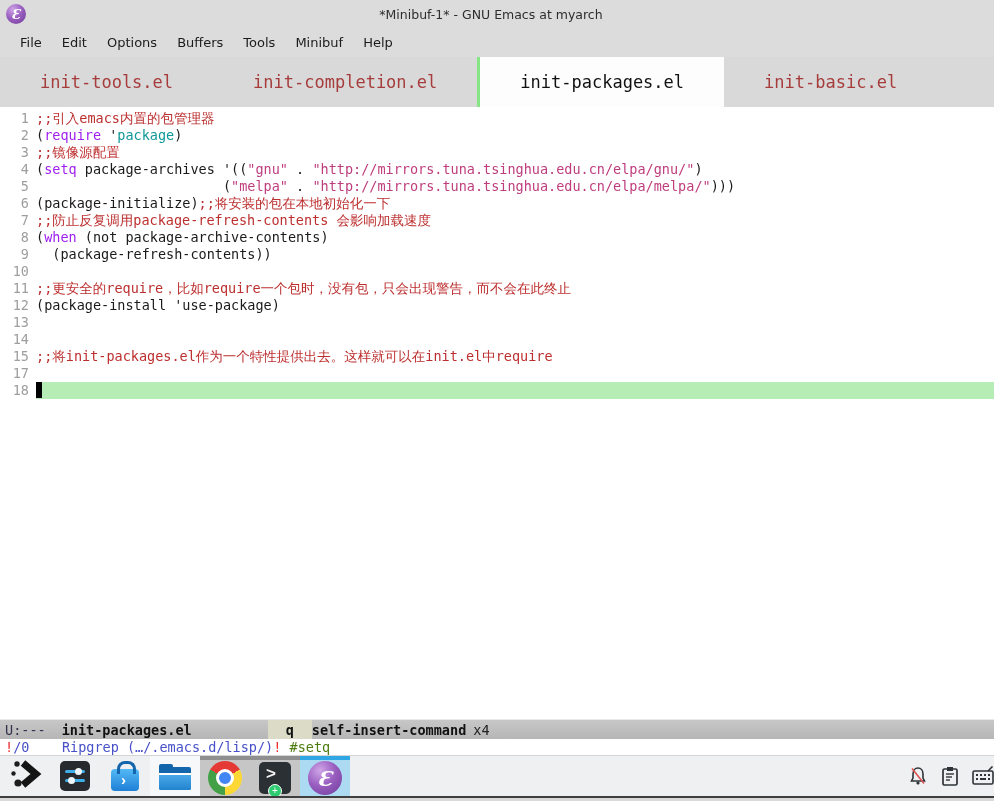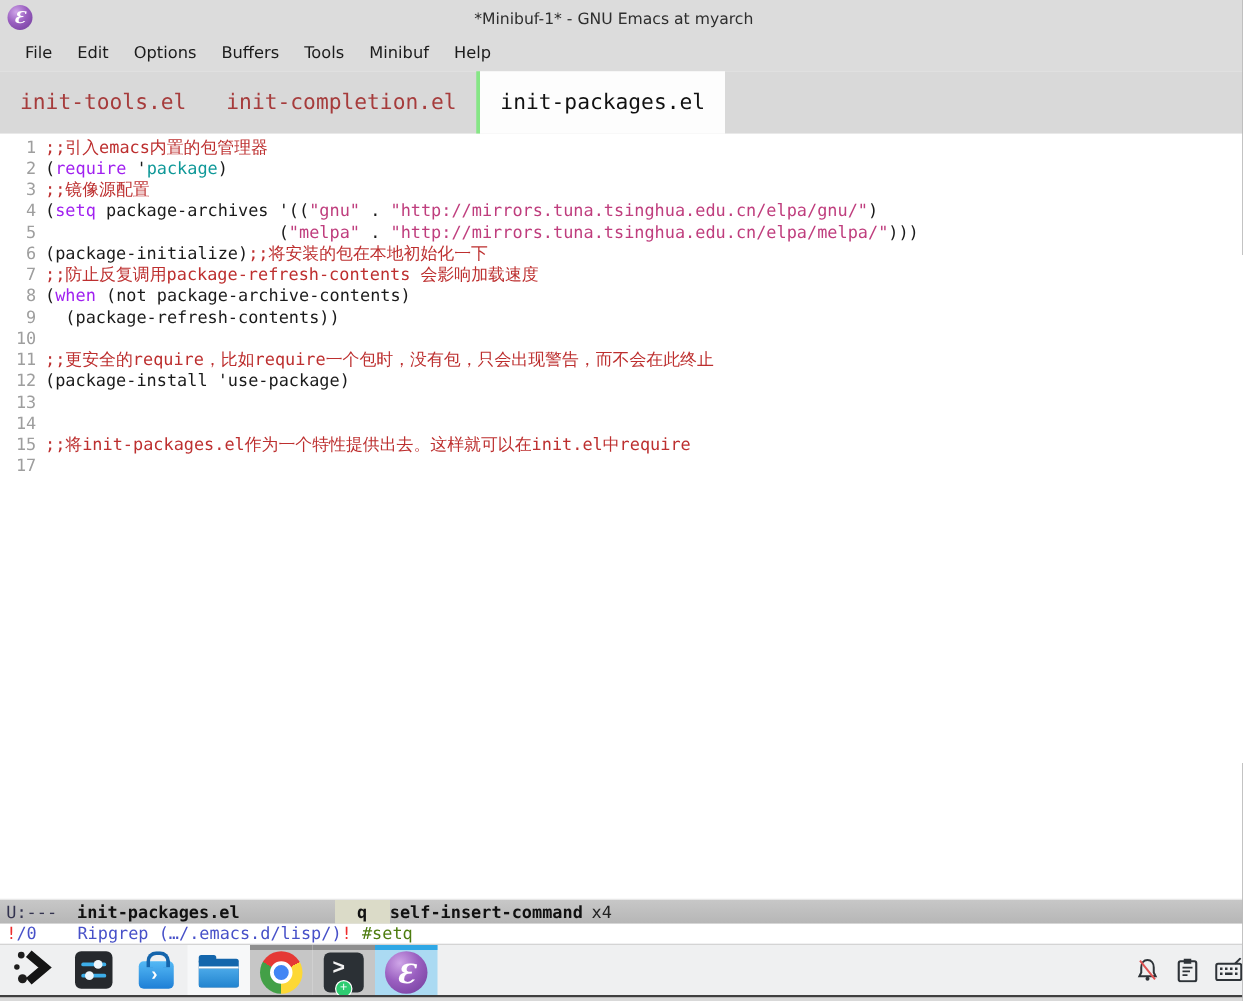--- a/index.html
+++ b/index.html
@@ -14,21 +14,21 @@
     display:flex;align-items:center;justify-content:center;font-family:"DejaVu Serif",serif;}
   .tb-title{position:absolute;left:0;right:12px;text-align:center;font-size:12.5px;color:#2e2e2e;}
 
   
   .menubar{height:29px;background:#dcdcdc;display:flex;align-items:center;padding-left:10px;flex:none;}
   .menu-item{font-size:13px;color:#1c1c1c;padding:0 10px;line-height:29px;cursor:default;}
 
   
   .tabbar{height:50px;background:#d9d9d9;display:flex;align-items:stretch;flex:none;}
   .tab{font-family:"DejaVu Sans Mono",monospace;font-size:17px;line-height:50px;
-    padding:0 16px;color:#a63c3c;white-space:nowrap;}
+    padding:0 40px;color:#a63c3c;white-space:nowrap;}
   .tab.active{background:#fdfdfd;color:#111;}
   .tab-sep{width:3px;background:#86e686;flex:none;}
 
   
   .editor{flex:1;background:#ffffff;overflow:hidden;padding-top:3px;
     font-family:"DejaVu Sans Mono",monospace;font-size:13.5px;line-height:17px;}
   .cl{display:flex;height:17px;white-space:pre;}
   .ln{flex:none;width:29px;text-align:right;color:#9e9e9e;padding-right:0;}
   .lc{flex:1;margin-left:7px;white-space:pre;color:#1a1a1a;}
   .lc.region{background:#b5edb5;}
@@ -117,39 +117,41 @@
       <span class="menu-item">Tools</span>
       <span class="menu-item">Minibuf</span>
       <span class="menu-item">Help</span>
     </div>
 
   <div class="tabbar">
       <div class="tab">init-tools.el</div>
       <div class="tab">init-completion.el</div>
       <div class="tab-sep"></div>
       <div class="tab active">init-packages.el</div>
+      <div class="tab">init-basic.el</div>
     </div>
 
   <div class="editor" id="lines">
       <div class="cl"><span class="ln">1</span><span class="lc"><span class="f-c">;;引入emacs内置的包管理器</span></span></div>
       <div class="cl"><span class="ln">2</span><span class="lc"><span class="f-d">(</span><span class="f-k">require</span><span class="f-d"> '</span><span class="f-t">package</span><span class="f-d">)</span></span></div>
       <div class="cl"><span class="ln">3</span><span class="lc"><span class="f-c">;;镜像源配置</span></span></div>
       <div class="cl"><span class="ln">4</span><span class="lc"><span class="f-d">(</span><span class="f-k">setq</span><span class="f-d"> package-archives '((</span><span class="f-s">"gnu"</span><span class="f-d"> . </span><span class="f-s">"http://mirrors.tuna.tsinghua.edu.cn/elpa/gnu/"</span><span class="f-d">)</span></span></div>
       <div class="cl"><span class="ln">5</span><span class="lc"><span class="f-d">                       (</span><span class="f-s">"melpa"</span><span class="f-d"> . </span><span class="f-s">"http://mirrors.tuna.tsinghua.edu.cn/elpa/melpa/"</span><span class="f-d">)))</span></span></div>
       <div class="cl"><span class="ln">6</span><span class="lc"><span class="f-d">(package-initialize)</span><span class="f-c">;;将安装的包在本地初始化一下</span></span></div>
       <div class="cl"><span class="ln">7</span><span class="lc"><span class="f-c">;;防止反复调用package-refresh-contents 会影响加载速度</span></span></div>
       <div class="cl"><span class="ln">8</span><span class="lc"><span class="f-d">(</span><span class="f-k">when</span><span class="f-d"> (not package-archive-contents)</span></span></div>
       <div class="cl"><span class="ln">9</span><span class="lc"><span class="f-d">  (package-refresh-contents))</span></span></div>
       <div class="cl"><span class="ln">10</span><span class="lc"></span></div>
       <div class="cl"><span class="ln">11</span><span class="lc"><span class="f-c">;;更安全的require，比如require一个包时，没有包，只会出现警告，而不会在此终止</span></span></div>
       <div class="cl"><span class="ln">12</span><span class="lc"><span class="f-d">(package-install 'use-package)</span></span></div>
       <div class="cl"><span class="ln">13</span><span class="lc"></span></div>
       <div class="cl"><span class="ln">14</span><span class="lc"></span></div>
       <div class="cl"><span class="ln">15</span><span class="lc"><span class="f-c">;;将init-packages.el作为一个特性提供出去。这样就可以在init.el中require</span></span></div>
       <div class="cl"><span class="ln">17</span><span class="lc"></span></div>
+      <div class="cl"><span class="ln">18</span><span class="lc region"><span class="cursor"></span></span></div>
     </div>
 
   <div class="modeline">
     <span class="ml-prefix">U:---</span>
     <span class="ml-buffer">init-packages.el</span>
     <span class="ml-keybox">q</span>
     <span class="ml-cmd">self-insert-command</span>
     <span class="ml-rep">x4</span>
   </div>
 

